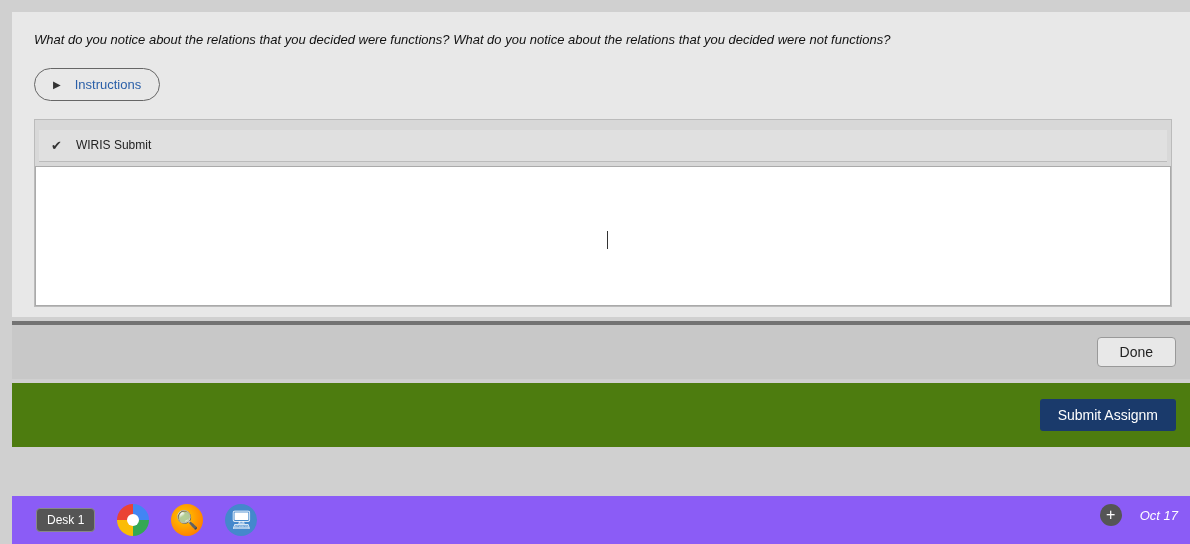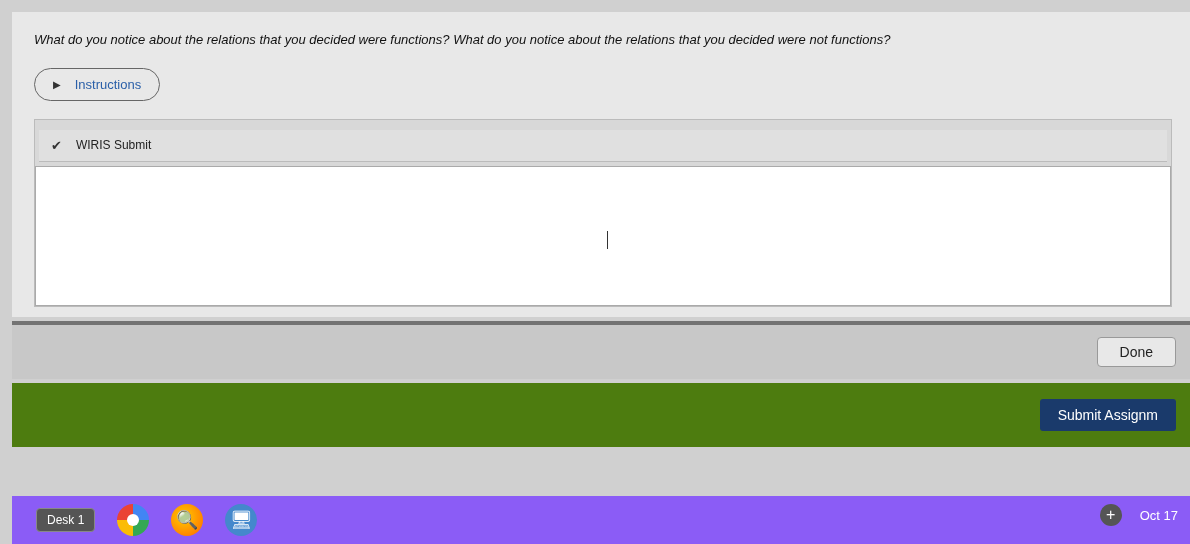--- a/index.html
+++ b/index.html
@@ -193,20 +193,21 @@
       display: flex;
       align-items: center;
       justify-content: center;
       font-size: 16px;
       cursor: pointer;
     }
 
     .date-text {
       font-size: 13px;
       color: #fff;
+      font-style: italic;
     }
 
     .search-icon-circle {
       background: radial-gradient(circle at 40% 40%, #ffcc00, #ff6600);
     }
 
     .monitor-icon {
       background: #4488cc;
     }
   </style>

